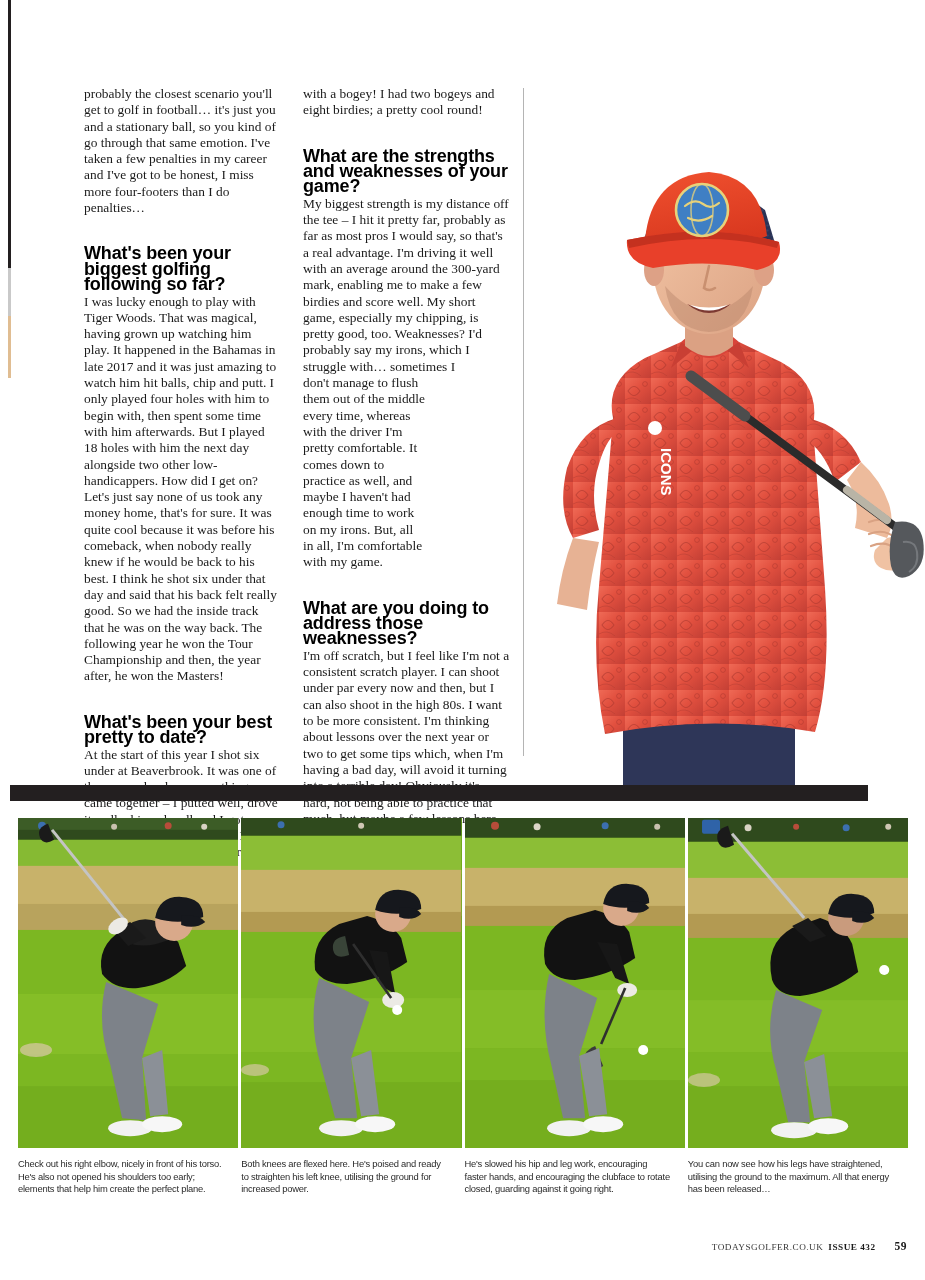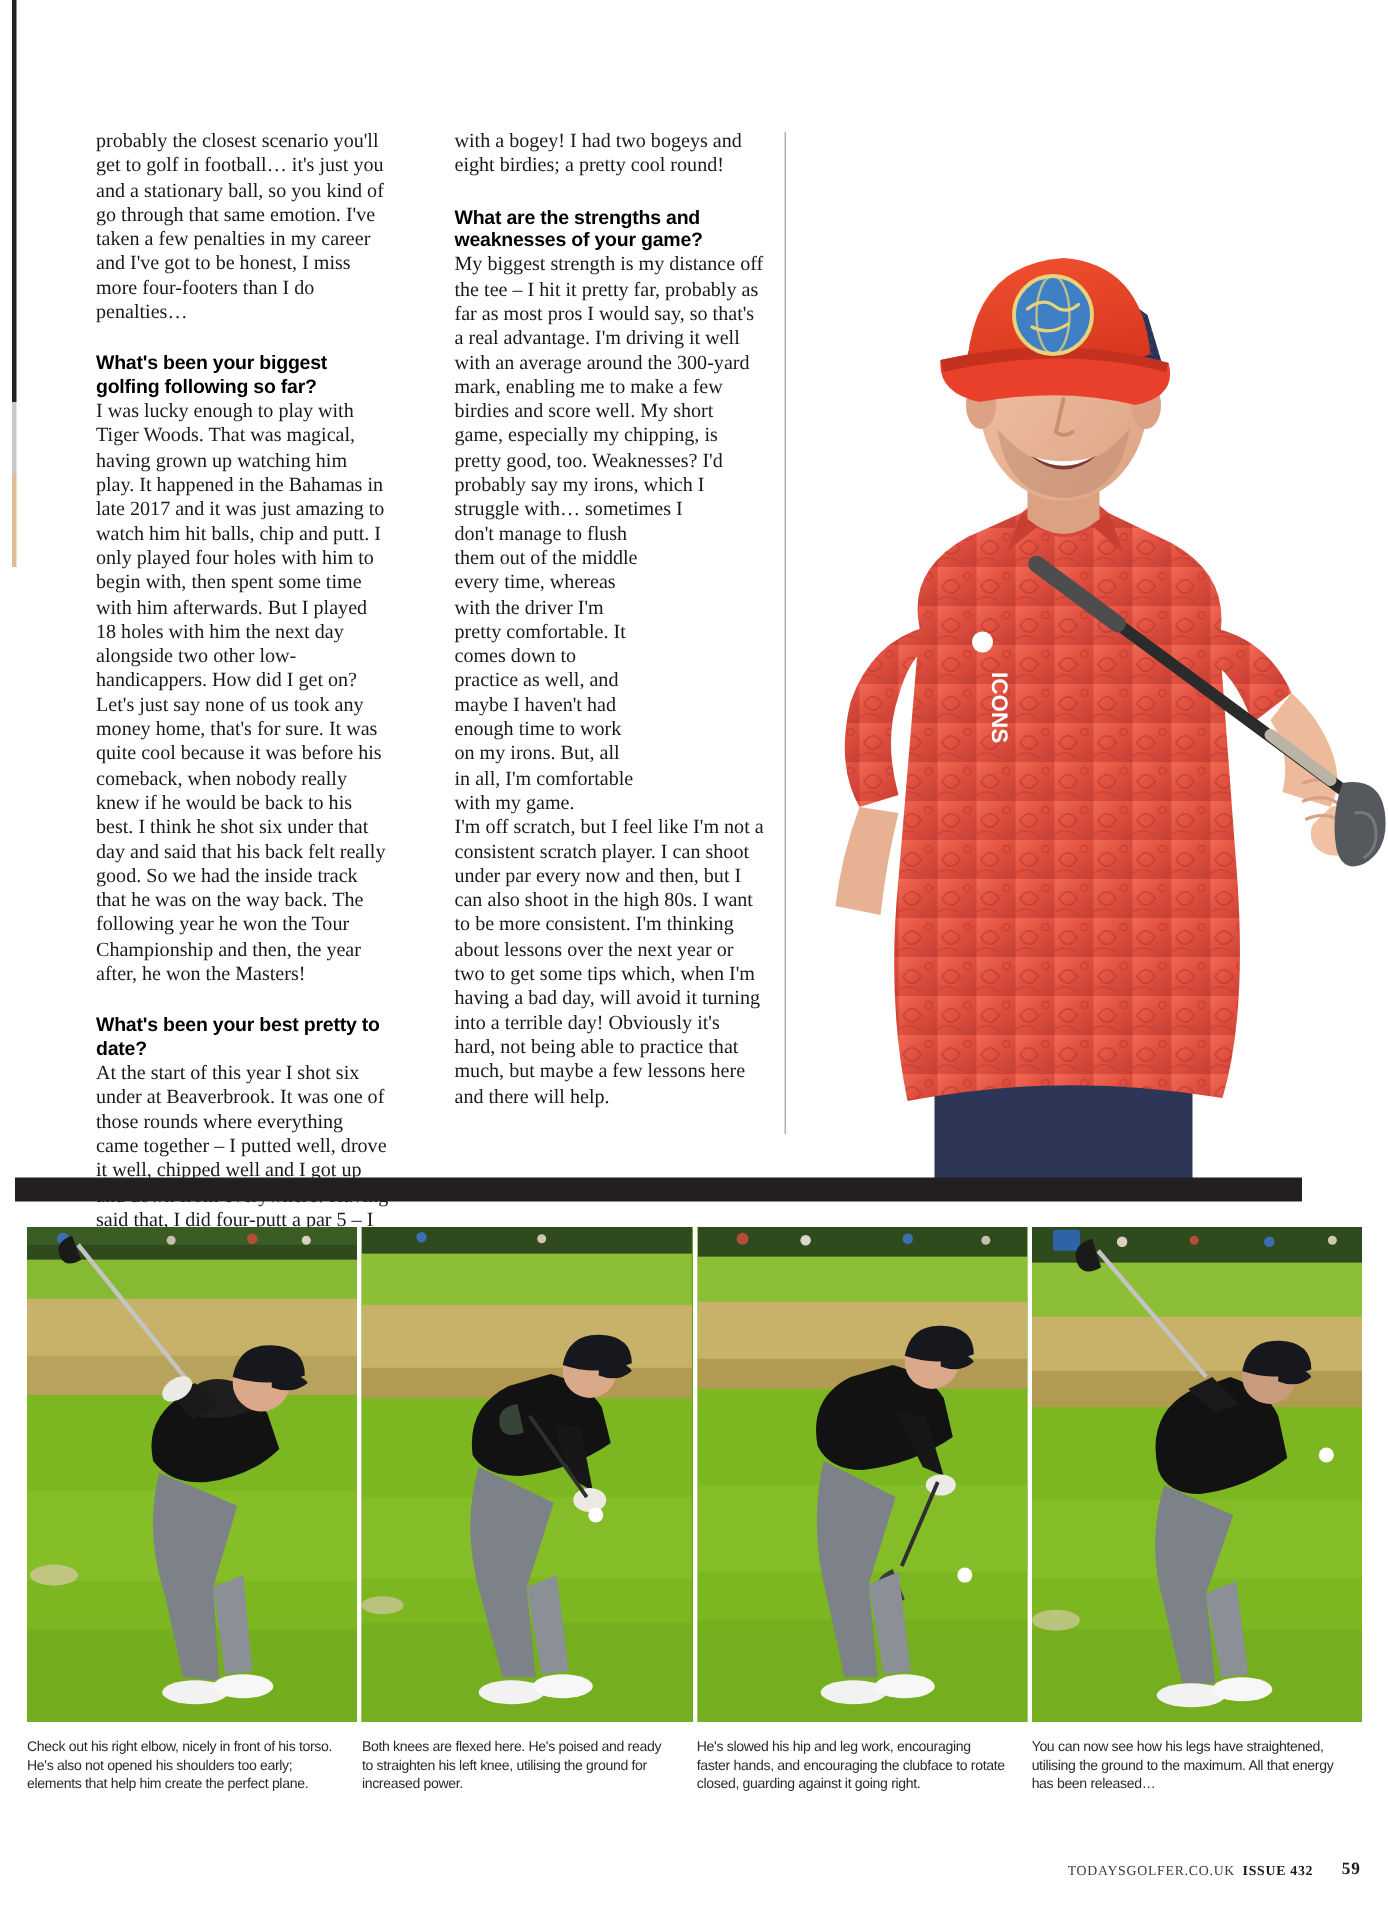--- a/index.html
+++ b/index.html
@@ -32,33 +32,33 @@
 
   
   .col {
     position: absolute;
     top: 86px;
     font-size: 13.4px;
     line-height: 16.3px;
     color: #1a1a1a;
     text-align: left;
   }
-  .col-1 { left: 64px; width: 196px; }
+  .col-1 { left: 84px; width: 196px; }
   .col-2 { left: 303px; width: 207px; }
 
   .col p { margin: 0; }
   .col p + p { margin-top: 0; }
 
   h2.qh {
     font-family: "Liberation Sans", sans-serif;
     font-weight: bold;
-    font-size: 13px;
+    font-size: 18px;
     line-height: 15.4px;
     color: #000;
-    margin-top: 18px;
+    margin-top: 30px;
     margin-bottom: 1px;
     letter-spacing: -0.15px;
   }
 
   
   .narrow { width: 122px; }
 
   
   .vrule {
     position: absolute;
@@ -149,20 +149,21 @@
     <p>I was lucky enough to play with Tiger Woods. That was magical, having grown up watching him play. It happened in the Bahamas in late 2017 and it was just amazing to watch him hit balls, chip and putt. I only played four holes with him to begin with, then spent some time with him afterwards. But I played 18 holes with him the next day alongside two other low-handicappers. How did I get on? Let's just say none of us took any money home, that's for sure. It was quite cool because it was before his comeback, when nobody really knew if he would be back to his best. I think he shot six under that day and said that his back felt really good. So we had the inside track that he was on the way back. The following year he won the Tour Championship and then, the year after, he won the Masters!</p>
     <h2 class="qh">What's been your best pretty to date?</h2>
     <p>At the start of this year I shot six under at Beaverbrook. It was one of those rounds where everything came together – I putted well, drove it well, chipped well and I got up and down from everywhere! Having said that, I did four-putt a par 5 – I missed the eagle and walked off</p>
   </div>
 
   <div class="col col-2">
     <p>with a bogey! I had two bogeys and eight birdies; a pretty cool round!</p>
     <h2 class="qh">What are the strengths and weaknesses of your game?</h2>
     <p>My biggest strength is my distance off the tee – I hit it pretty far, probably as far as most pros I would say, so that's a real advantage. I'm driving it well with an average around the 300-yard mark, enabling me to make a few birdies and score well. My short game, especially my chipping, is pretty good, too. Weaknesses? I'd probably say my irons,  which I struggle with… sometimes I</p>
     <p class="narrow">don't manage to flush them out of the middle every time, whereas with the driver I'm pretty comfortable. It comes down to practice as well, and maybe I haven't had enough time to work on my irons. But, all in all, I'm comfortable with my game.</p>
+    <h2 class="qh">What are you doing to address those weaknesses?</h2>
     <p>I'm off scratch, but I feel like I'm not a consistent scratch player. I can shoot under par every now and then, but I can also shoot in the high 80s. I want to be more consistent. I'm thinking about lessons over the next year or two to get some tips which, when I'm having a bad day, will avoid it turning into a terrible day! Obviously it's hard, not being able to practice that much, but maybe a few lessons here and there will help.</p>
   </div>
 
   <div class="vrule"></div>
 
   <div class="hero">
     <svg class="hero-svg" viewBox="0 0 430 672" preserveAspectRatio="xMidYMax meet" aria-hidden="true">
       <defs>
         <linearGradient id="shirtGrad" x1="0" y1="0" x2="1" y2="1">
           <stop offset="0%" stop-color="#ef6a56"></stop>

